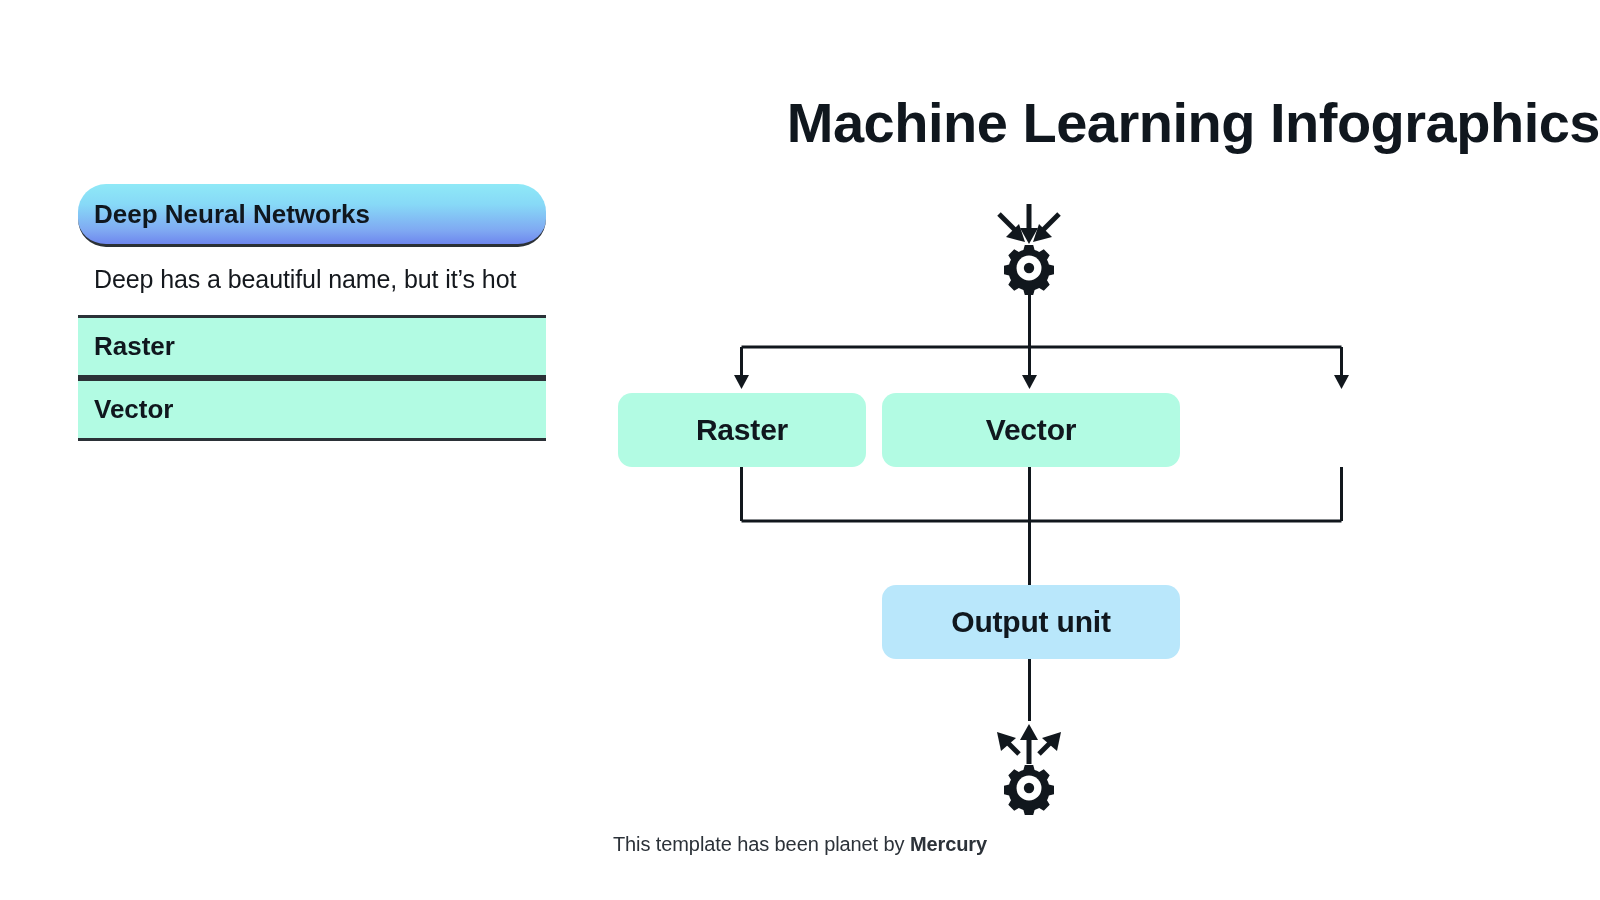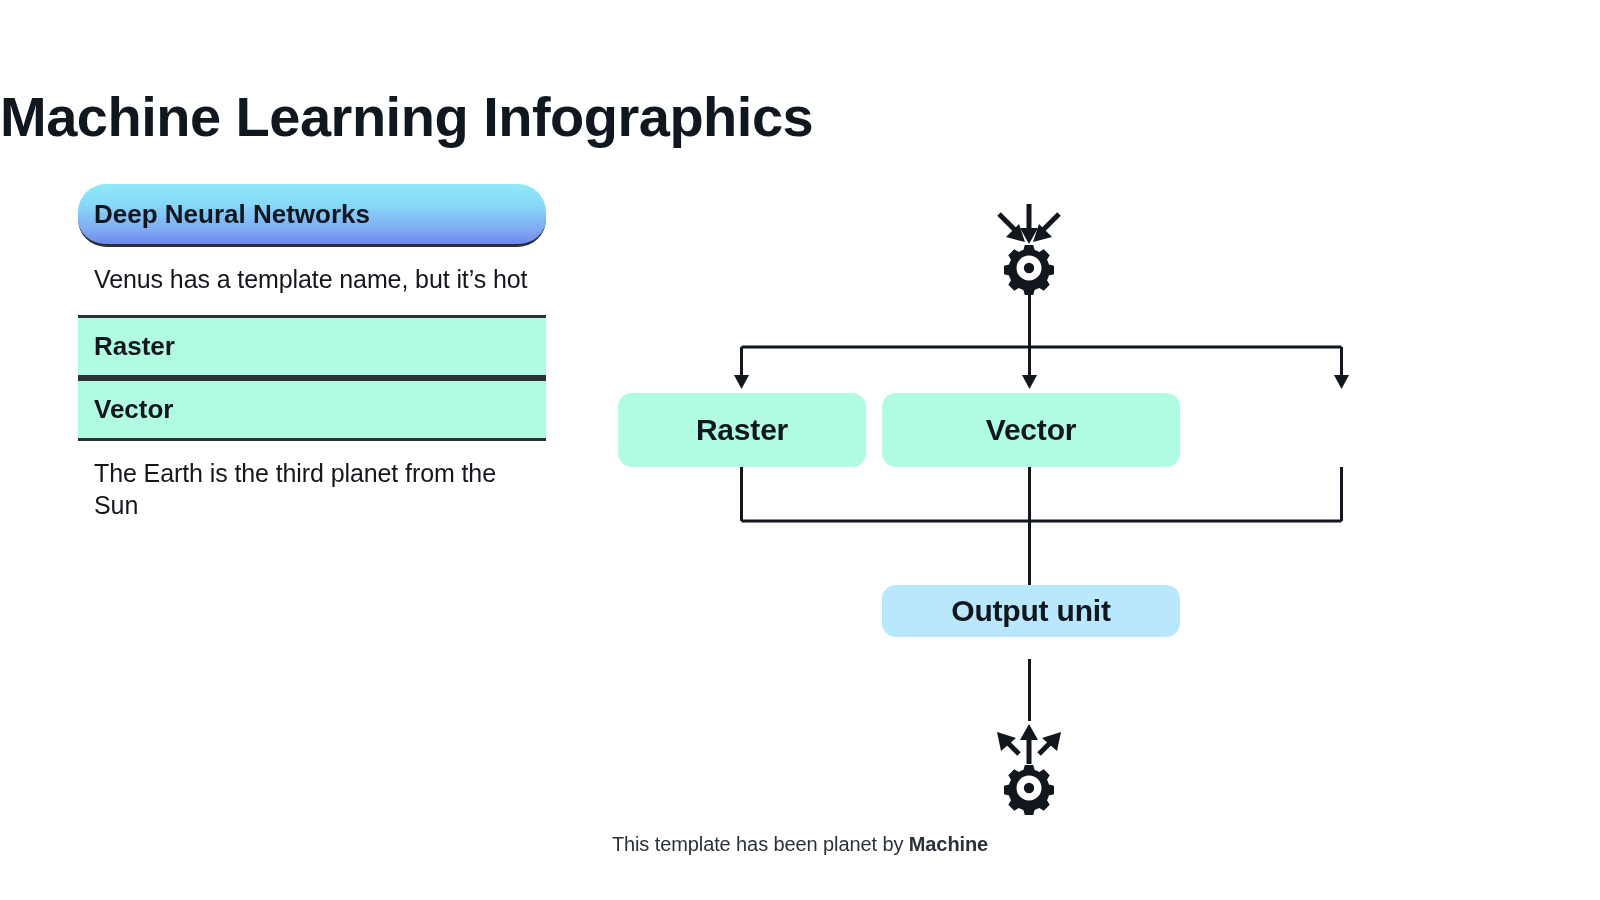--- a/index.html
+++ b/index.html
@@ -15,23 +15,23 @@
     overflow: hidden;
     font-family: "Liberation Sans", sans-serif;
     color: #11181f;
     -webkit-font-smoothing: antialiased;
   }
 
   
   .slide-title {
     position: absolute;
     left: 0;
-    top: 86px;
+    top: 92px;
     width: 1600px;
-    text-align: left;
+    text-align: right;
     font-size: 56px;
     font-weight: bold;
     letter-spacing: -0.5px;
     color: #10171e;
     line-height: 1.1;
   }
 
   
   .list-panel {
     position: absolute;
@@ -94,21 +94,21 @@
     color: #10171e;
     letter-spacing: -0.2px;
     white-space: nowrap;
   }
   .node.mint { background: #B2FBE3; }
   .node.blue { background: #B9E7FB; }
 
   .node-raster       { left: 28px;  top: 208px; width: 248px; height: 74px; }
   .node-vector       { left: 292px; top: 208px; width: 298px; height: 74px; }
   .node-socio        { left: 603px; top: 208px; width: 298px; height: 74px; }
-  .node-output       { left: 292px; top: 400px; width: 298px; height: 52px; }
+  .node-output       { left: 292px; top: 400px; width: 298px; height: 74px; }
 
   .icon-wrap {
     position: absolute;
     width: 96px;
     height: 96px;
   }
   .icon-input  { left: 391px; top: 15px; }
   .icon-output { left: 391px; top: 535px; }
 
   
@@ -128,34 +128,33 @@
 <body>
 
 <div class="slide-title">Machine Learning Infographics</div>
 
 <div class="list-panel">
 
   <div class="list-group">
     <div class="list-header is-primary">
       <span>Deep Neural Networks</span>
     </div>
-    <div class="list-body">Venus has a template name, but it’s hot</div>
+    <div class="list-body">Deep has a beautiful name, but it’s hot</div>
   </div>
 
   <div class="list-group">
     <div class="list-header is-secondary">
       <span>Raster</span>
     </div>
   </div>
 
   <div class="list-group">
     <div class="list-header is-secondary">
       <span>Vector</span>
     </div>
-    <div class="list-body">The Earth is the third planet from the Sun</div>
   </div>
 
 
 </div>
 
 <div class="diagram">
 
   <svg width="930" height="630" viewBox="0 0 930 630" style="position:absolute;left:0;top:0;">
     <g fill="none" stroke="#11171d" stroke-width="3">
 
@@ -242,14 +241,14 @@
   <div class="node mint node-raster">Raster</div>
 
   <div class="node mint node-vector">Vector</div>
 
 
   <div class="node blue node-output">Output unit</div>
 
 </div>
 
 <div class="footer">
-  <span>This template has been planet by </span><b>Machine</b>
+  <span>This template has been planet by </span><b>Mercury</b>
 </div>
 
 </body></html>

